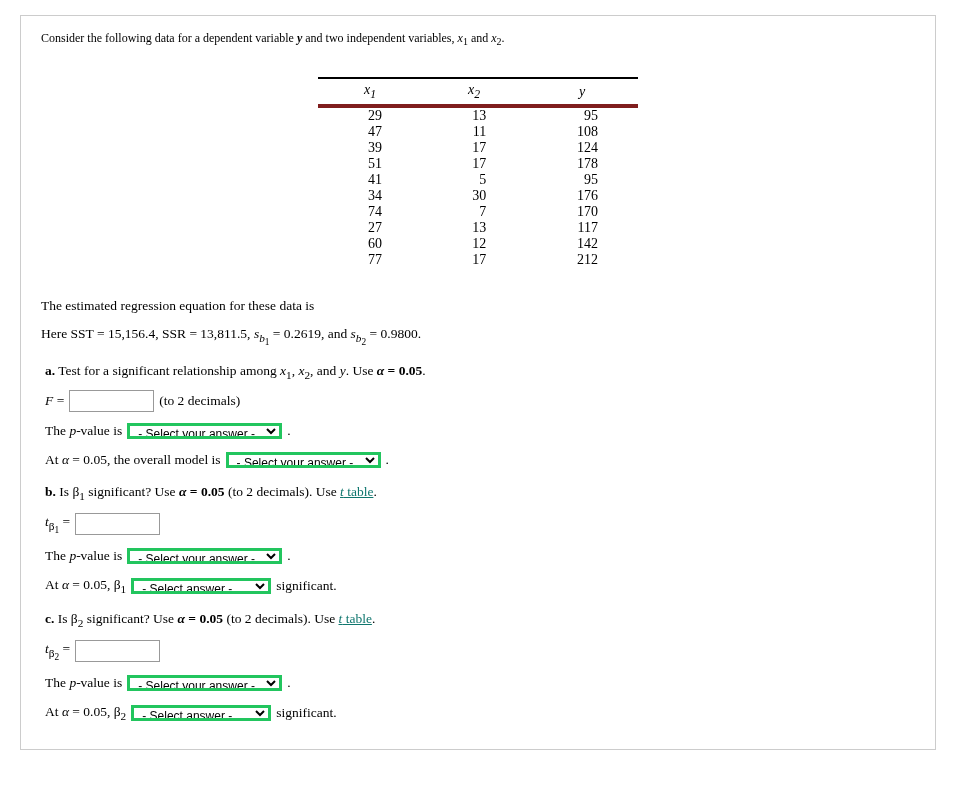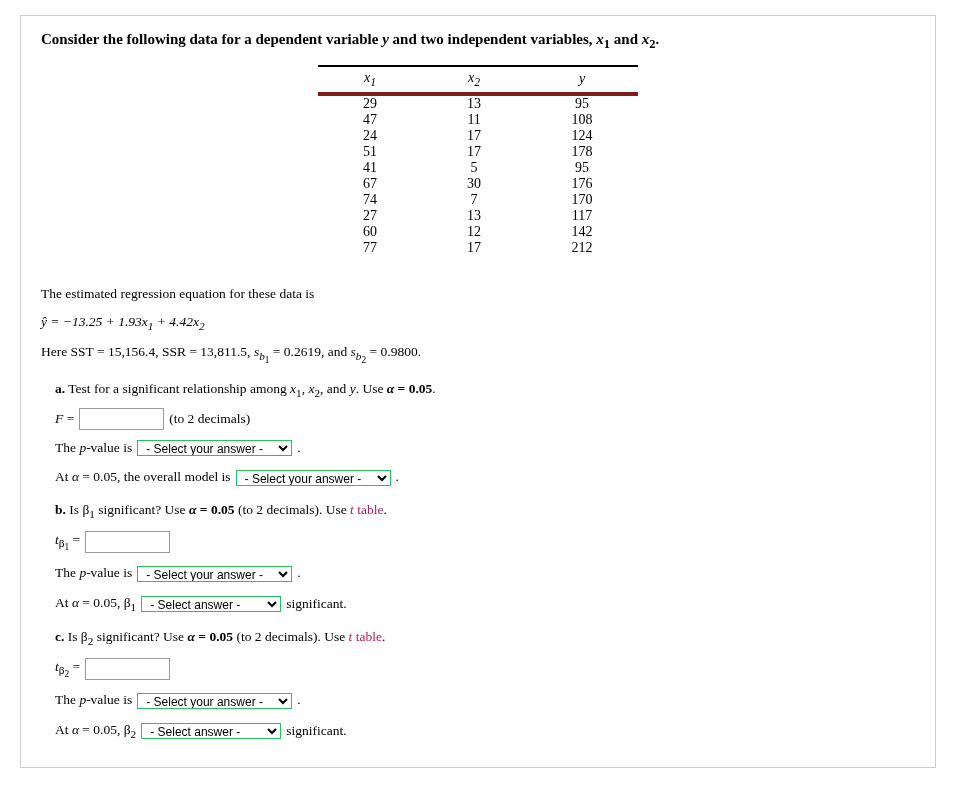--- a/index.html
+++ b/index.html
@@ -11,43 +11,42 @@
       width: 956px;
       min-height: 795px;
       padding: 15px 20px;
     }
     .problem-container {
       border: 1px solid #ccc;
       padding: 15px 20px;
       margin-bottom: 10px;
     }
     .problem-header {
-      font-size: 15px;
-      margin-bottom: 13px;
-      font-weight: bold;
+      font-size: 12px;
+      margin-bottom: 30px;
     }
     .data-table-wrapper {
       display: flex;
       justify-content: center;
       margin-bottom: 20px;
     }
     .data-table {
       border-collapse: collapse;
       min-width: 320px;
     }
     .data-table th {
       font-style: italic;
       font-weight: normal;
       text-align: center;
       padding: 3px 40px;
       border-bottom: 4px solid #7f1d1d;
       border-top: 2px solid #000;
     }
     .data-table td {
-      text-align: center;
+      text-align: right;
       padding: 0 40px;
     }
     .data-table tr:last-child td {
       padding-bottom: 6px;
     }
     .solution-section {
       font-size: 13.5px;
       line-height: 1.8;
     }
     .solution-section p {
@@ -64,40 +63,40 @@
     .inline-input {
       border: 1px solid #999;
       width: 85px;
       height: 22px;
       font-size: 13px;
       font-family: "Times New Roman", Times, serif;
       padding: 0 4px;
       vertical-align: middle;
     }
     .inline-select {
-      border: 1px solid #22c55e;
+      border: 3px solid #22c55e;
       height: 16px;
       font-size: 12px;
       font-family: Arial, sans-serif;
       padding: 0 4px;
       vertical-align: middle;
       background: #fff;
       min-width: 155px;
     }
     .row-line {
       display: flex;
       align-items: center;
       gap: 5px;
       margin-bottom: 5px;
       flex-wrap: wrap;
     }
     .section-divider {
-      margin: 8px 14px;
-    }
-    .underline { color: #be185d; cursor: pointer; }
+      margin: 8px 4px;
+    }
+    .underline { text-decoration: underline; color: #0f766e; cursor: pointer; }
   </style>
 </head>
 <body>
 
 <div class="problem-container">
 
   <div class="problem-header">
     Consider the following data for a dependent variable <strong><i>y</i></strong> and two independent variables, <i>x</i><sub>1</sub> and <i>x</i><sub>2</sub>.
   </div>
 
@@ -115,36 +114,36 @@
       <td>29</td>
       <td>13</td>
       <td>95</td>
     </tr>
           <tr>
       <td>47</td>
       <td>11</td>
       <td>108</td>
     </tr>
           <tr>
-      <td>24</td>
+      <td>39</td>
       <td>17</td>
       <td>124</td>
     </tr>
           <tr>
       <td>51</td>
       <td>17</td>
       <td>178</td>
     </tr>
           <tr>
       <td>41</td>
       <td>5</td>
       <td>95</td>
     </tr>
           <tr>
-      <td>67</td>
+      <td>34</td>
       <td>30</td>
       <td>176</td>
     </tr>
           <tr>
       <td>74</td>
       <td>7</td>
       <td>170</td>
     </tr>
           <tr>
       <td>27</td>
@@ -160,23 +159,20 @@
       <td>77</td>
       <td>17</td>
       <td>212</td>
     </tr>
         </tbody>
     </table>
   </div>
 
   <div class="solution-section">
     <p>The estimated regression equation for these data is</p>
-    <p class="math-line">
-      ŷ = −13.25 + 1.93<i>x</i><sub>1</sub> + 4.42<i>x</i><sub>2</sub>
-    </p>
     <p>
       Here SST = 15,156.4, SSR = 13,811.5, <i>s</i><sub><i>b</i><sub>1</sub></sub> = 0.2619, and <i>s</i><sub><i>b</i><sub>2</sub></sub> = 0.9800.
     </p>
 
     <div class="section-divider">
       <p>
         <span class="bold-label">a.</span> Test for a significant relationship among <i>x</i><sub>1</sub>, <i>x</i><sub>2</sub>, and <i>y</i>. Use <b><i>α</i> = 0.05</b>.
       </p>
       <div class="row-line">
         <span><i>F</i> =</span>

